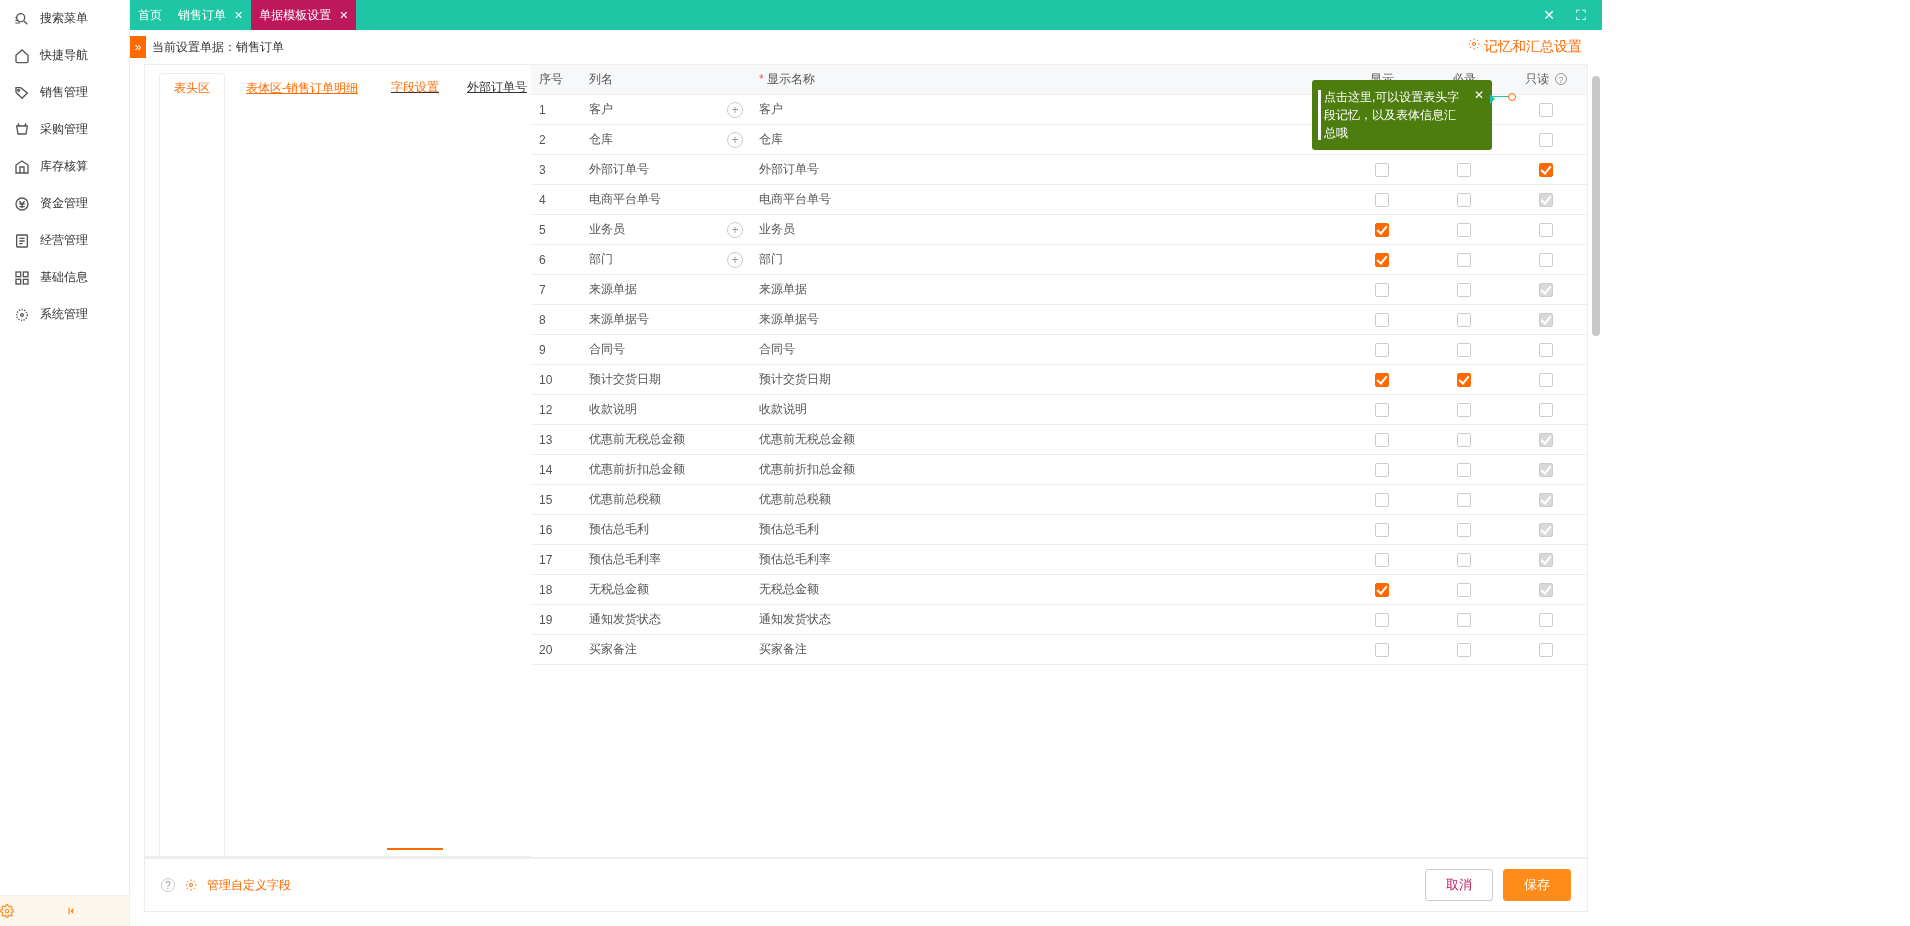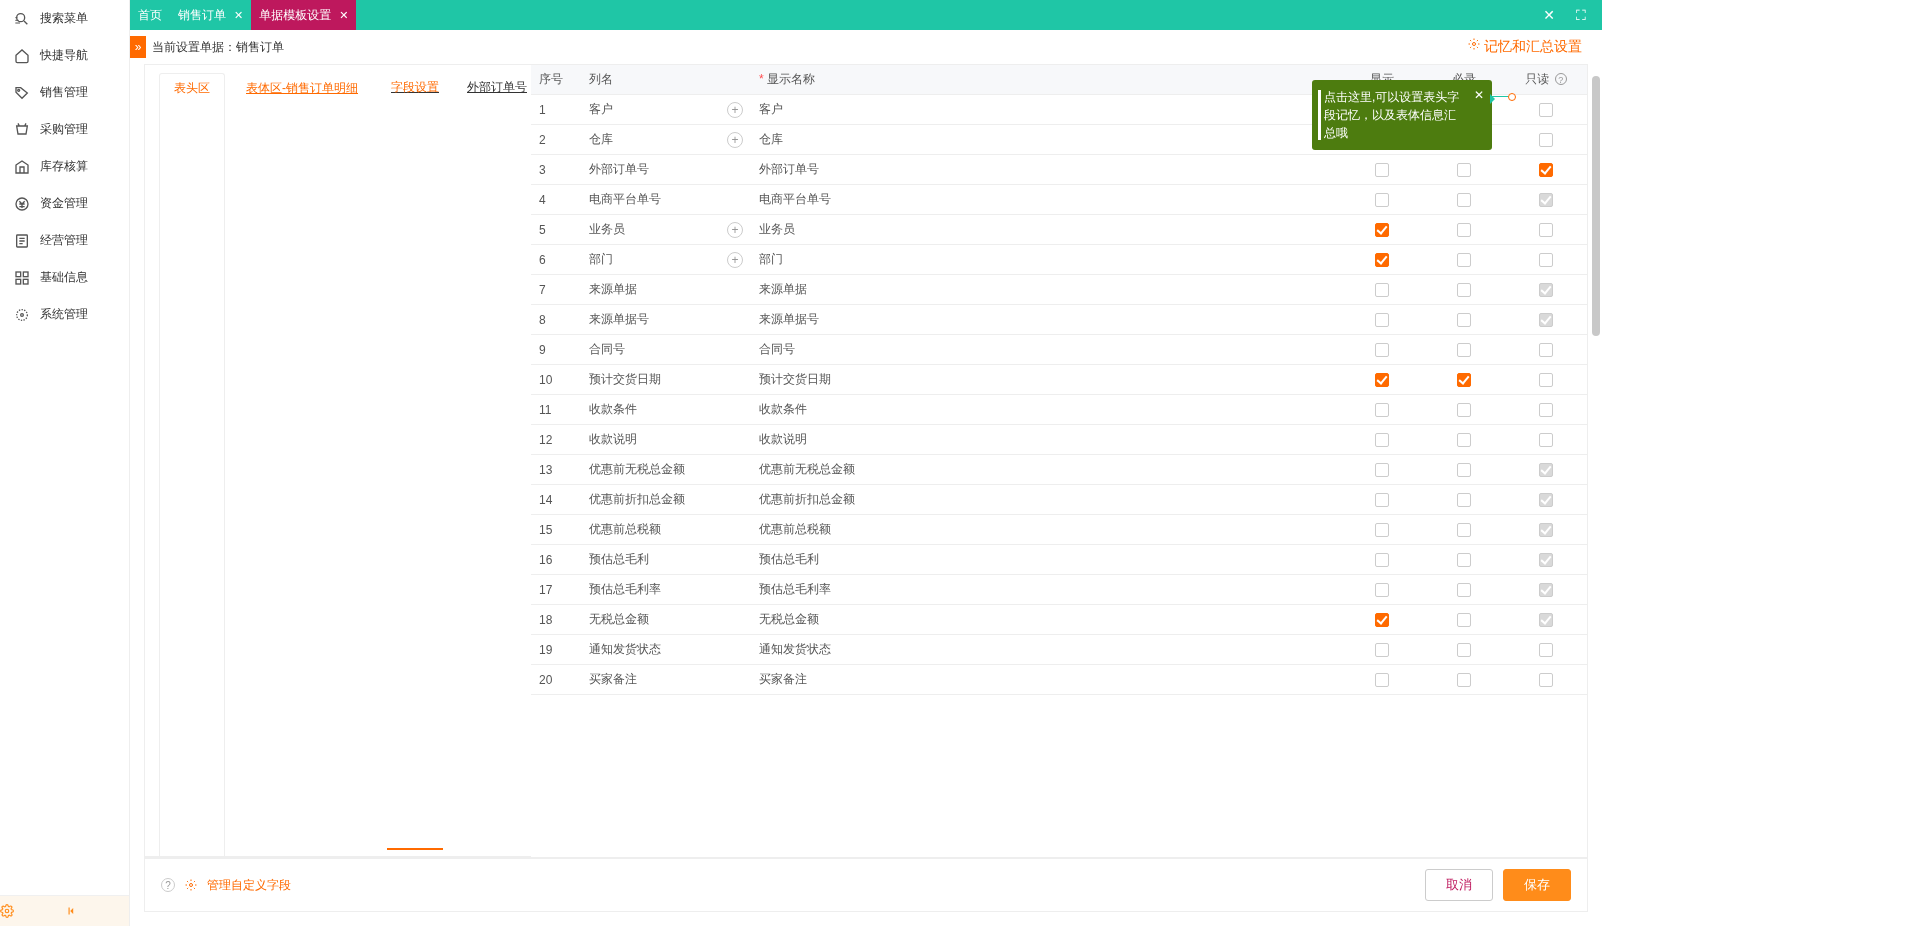--- a/index.html
+++ b/index.html
@@ -389,32 +389,20 @@
                     <div class="name-cell">
                       <span>预计交货日期</span>
                     </div>
                   </td>
                   <td class="col-disp">预计交货日期</td>
                   <td class="col-chk center"><span class="cb checked"></span></td>
                   <td class="col-chk center"><span class="cb checked"></span></td>
                   <td class="col-chk center"><span class="cb"></span></td>
                 </tr>
                 <tr>
-                  <td class="col-seq">11</td>
-                  <td class="col-name">
-                    <div class="name-cell">
-                      <span>收款条件</span>
-                    </div>
-                  </td>
-                  <td class="col-disp">收款条件</td>
-                  <td class="col-chk center"><span class="cb"></span></td>
-                  <td class="col-chk center"><span class="cb"></span></td>
-                  <td class="col-chk center"><span class="cb"></span></td>
-                </tr>
-                <tr>
                   <td class="col-seq">12</td>
                   <td class="col-name">
                     <div class="name-cell">
                       <span>收款说明</span>
                     </div>
                   </td>
                   <td class="col-disp">收款说明</td>
                   <td class="col-chk center"><span class="cb"></span></td>
                   <td class="col-chk center"><span class="cb"></span></td>
                   <td class="col-chk center"><span class="cb"></span></td>

